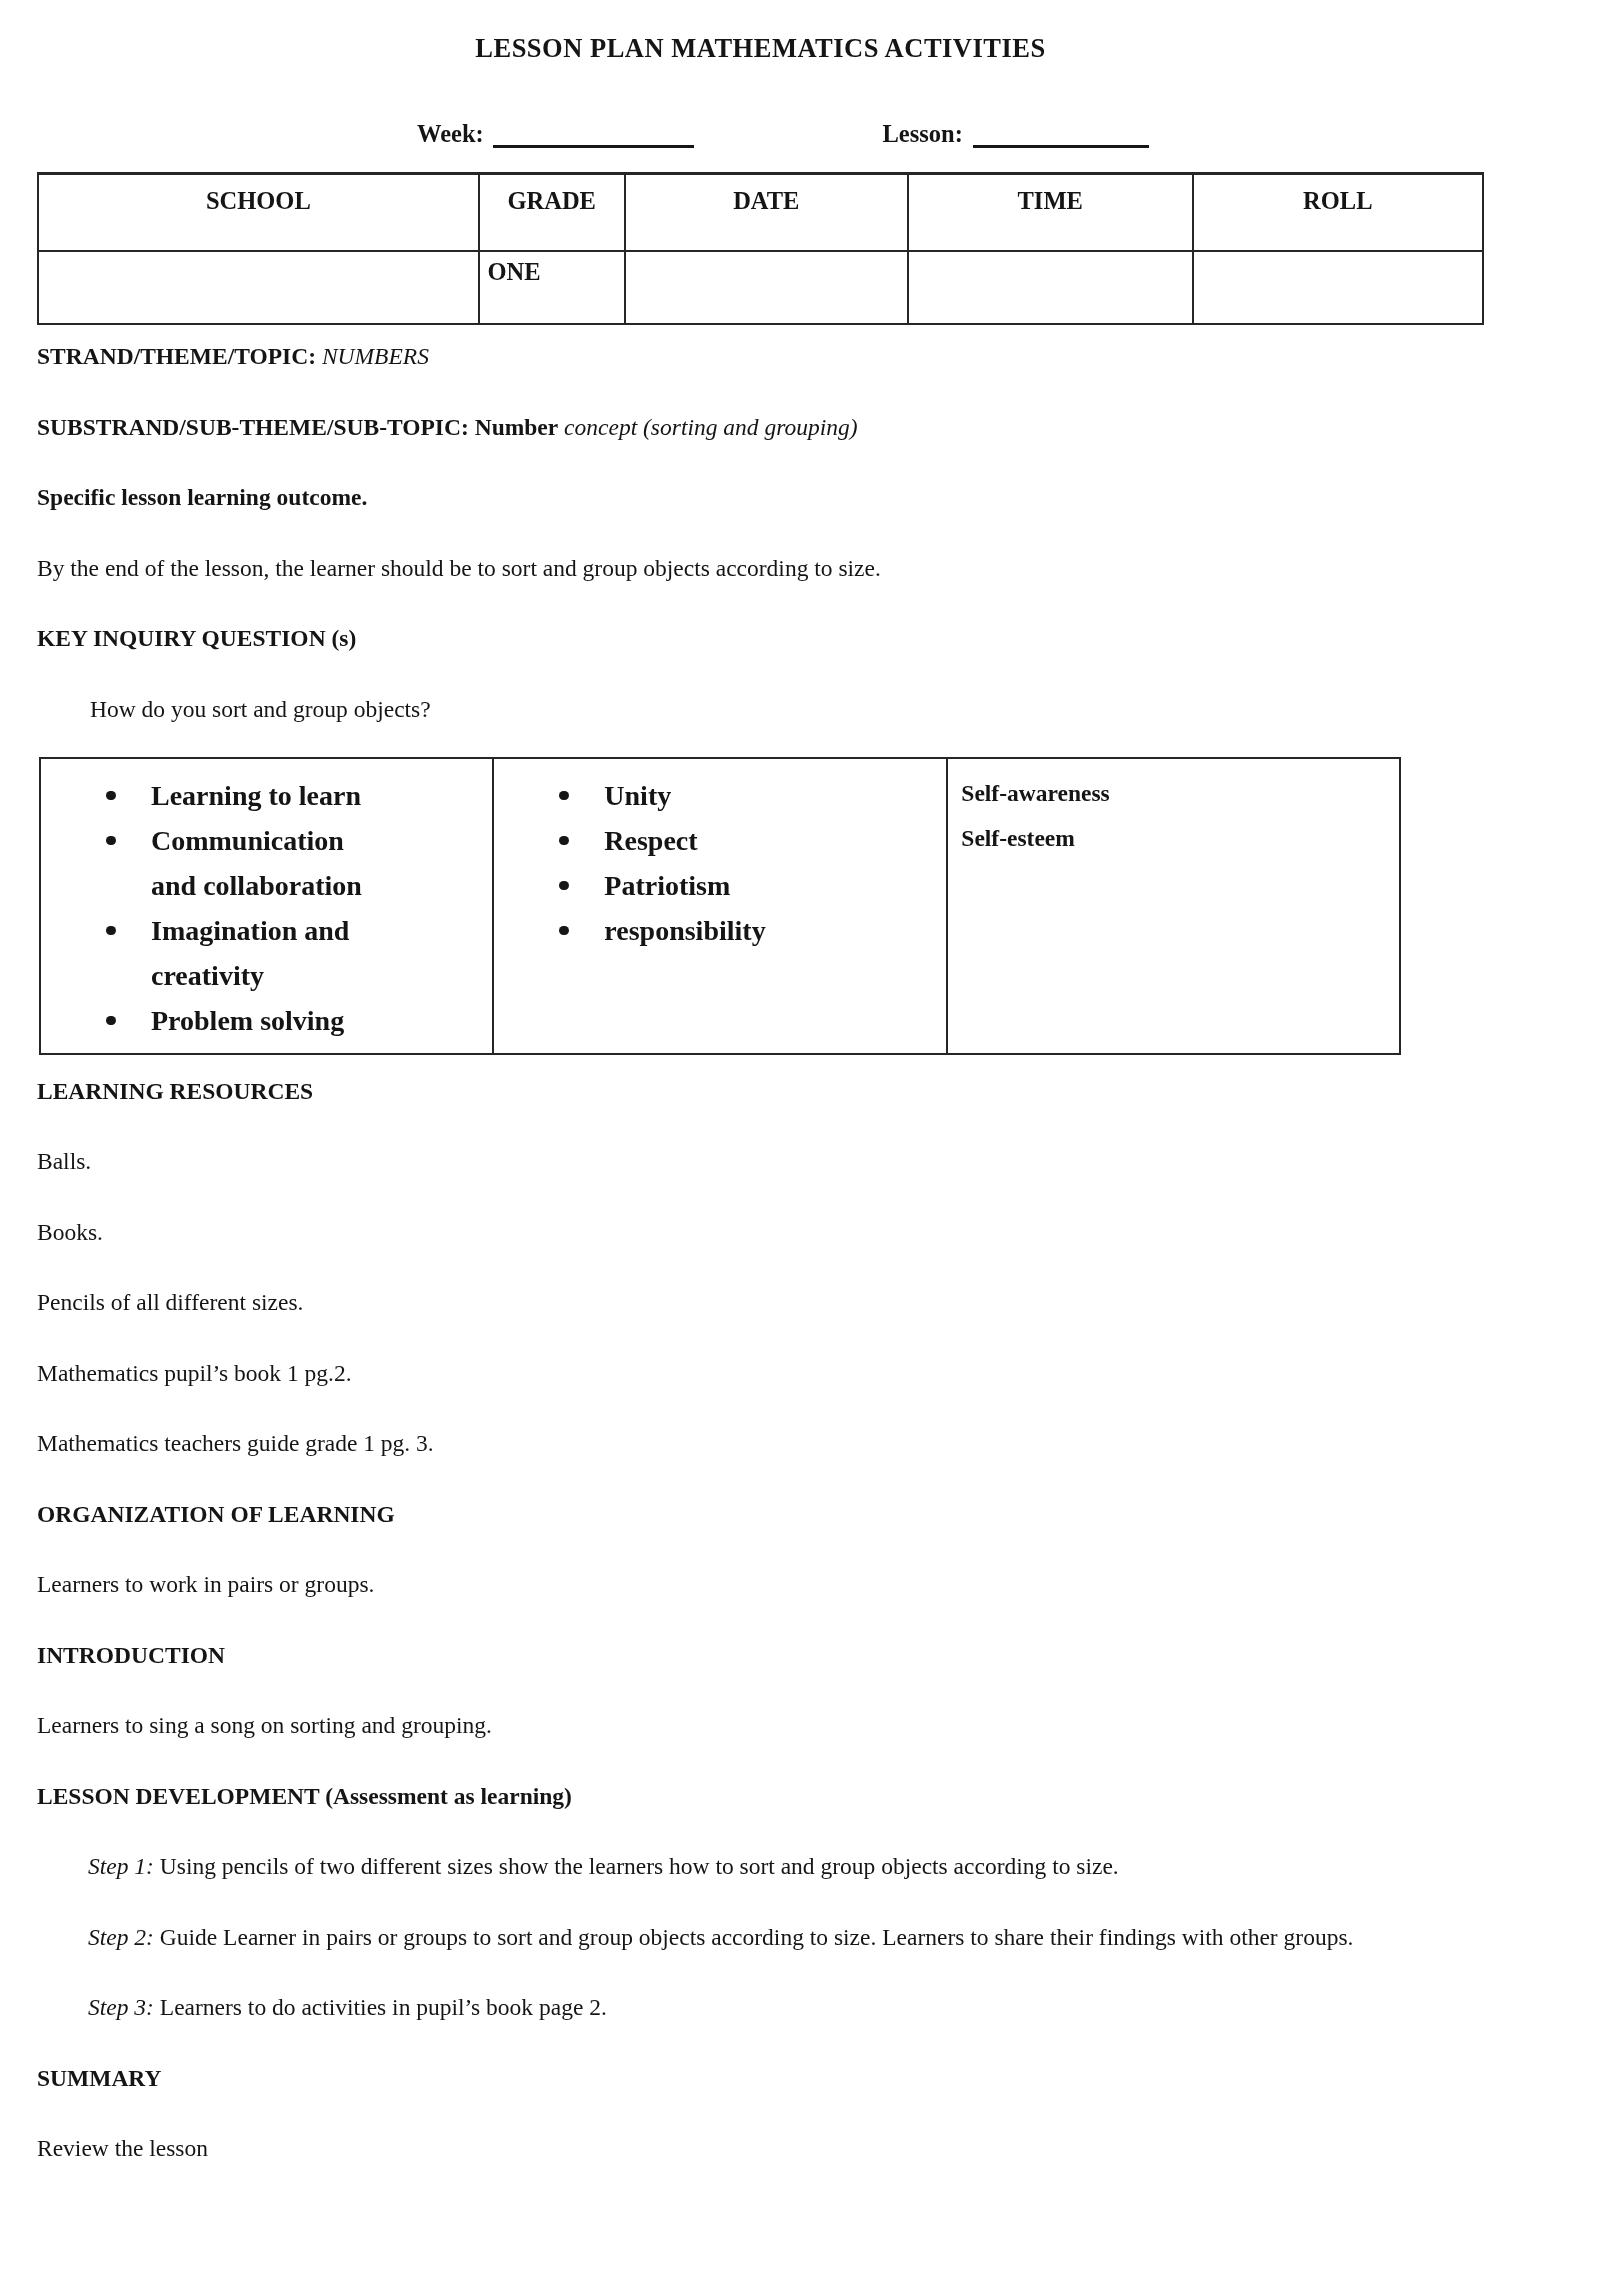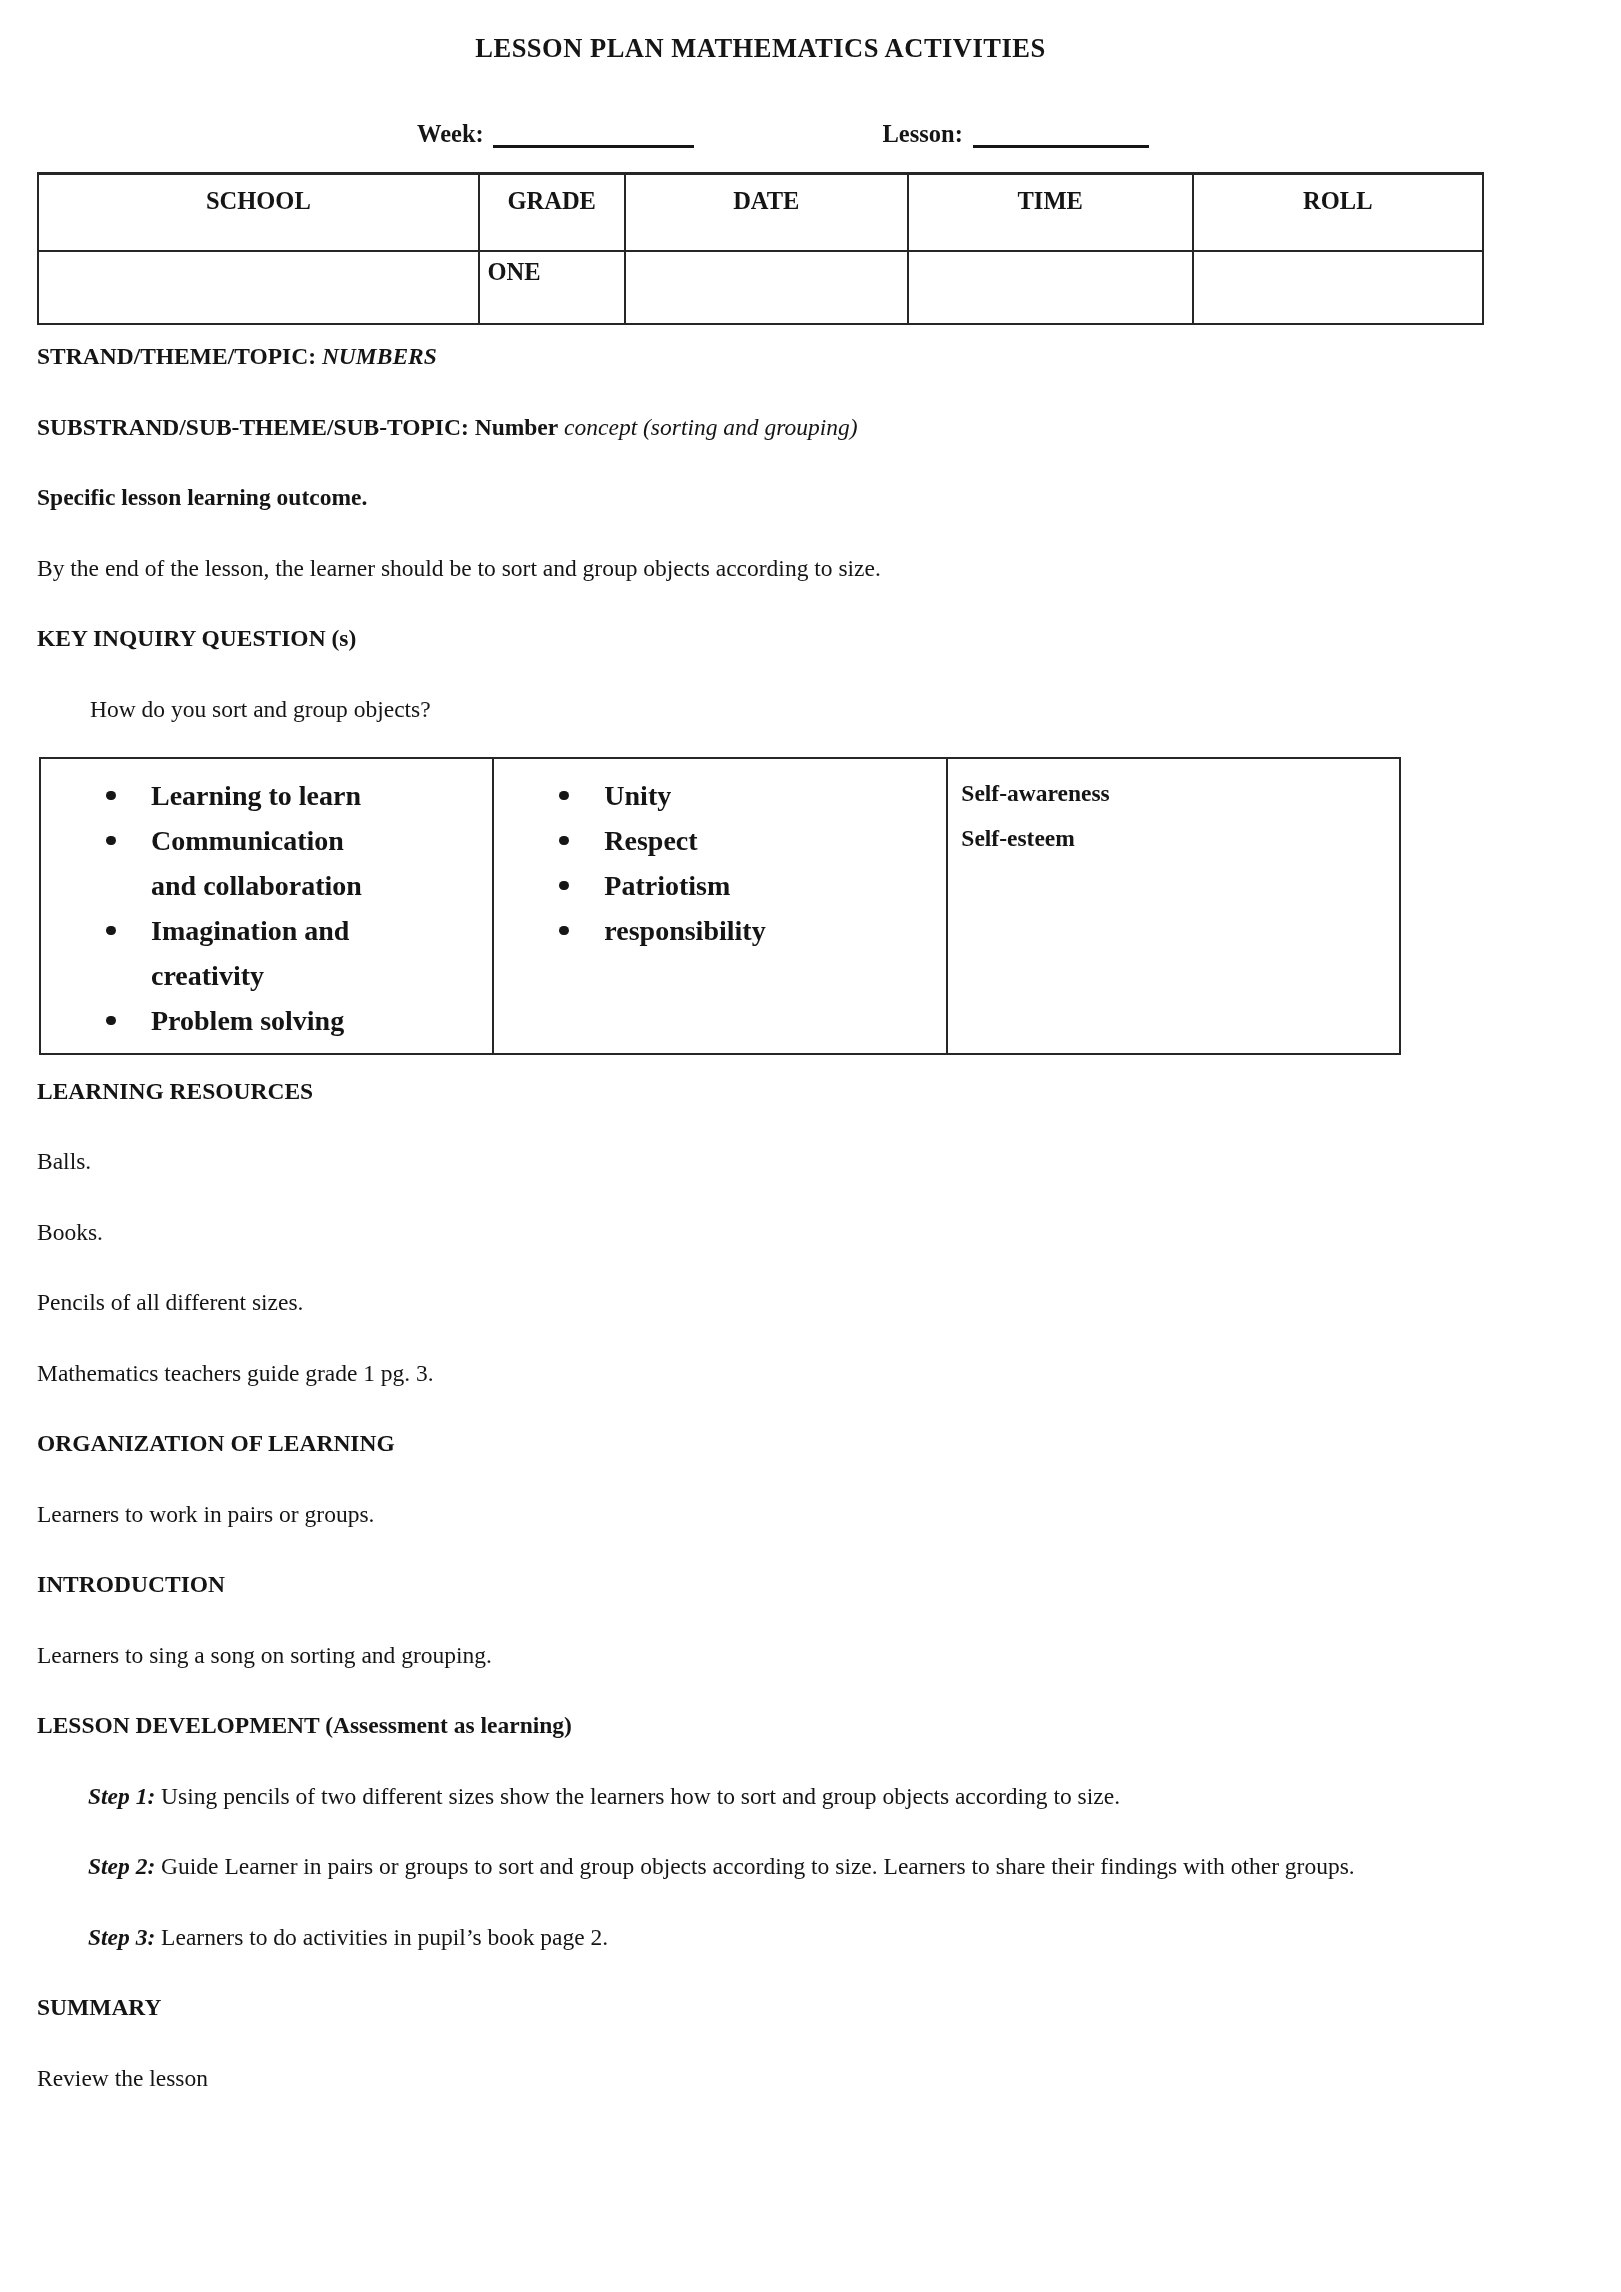--- a/index.html
+++ b/index.html
@@ -75,21 +75,21 @@
   .col-time   { width: 19.7%; }
   .col-roll   { width: 20.1%; }
 
   .para, .h {
     font-size: 23.5px;
     line-height: 44px;
     margin: 0 0 26.5px 0;
   }
   .h { font-weight: 700; }
   .b { font-weight: 700; }
-  .bi { font-weight: 700; font-style: italic; }
+  .bi { font-weight: 400; font-style: italic; }
   .i { font-style: italic; }
   .strand-line { margin-top: 9.8px; }
   .indent1 { padding-left: 53px; }
   .step { padding-left: 51px; }
 
   table.comp {
     border-collapse: collapse;
     table-layout: fixed;
     width: 1362px;
     margin: 19.6px 0 0 2px;
@@ -232,20 +232,21 @@
           </td>
         </tr>
       </tbody>
     </table>
 
     <p class="h after-table">LEARNING RESOURCES</p>
 
     <p class="para">Balls.</p>
     <p class="para">Books.</p>
     <p class="para">Pencils of all different sizes.</p>
+    <p class="para">Mathematics pupil’s book 1 pg.2.</p>
     <p class="para">Mathematics teachers guide grade 1 pg. 3.</p>
 
     <p class="h">ORGANIZATION OF LEARNING</p>
     <p class="para">Learners to work in pairs or groups.</p>
 
     <p class="h">INTRODUCTION</p>
     <p class="para">Learners to sing a song on sorting and grouping.</p>
 
     <p class="h">LESSON DEVELOPMENT (Assessment as learning)</p>
 

